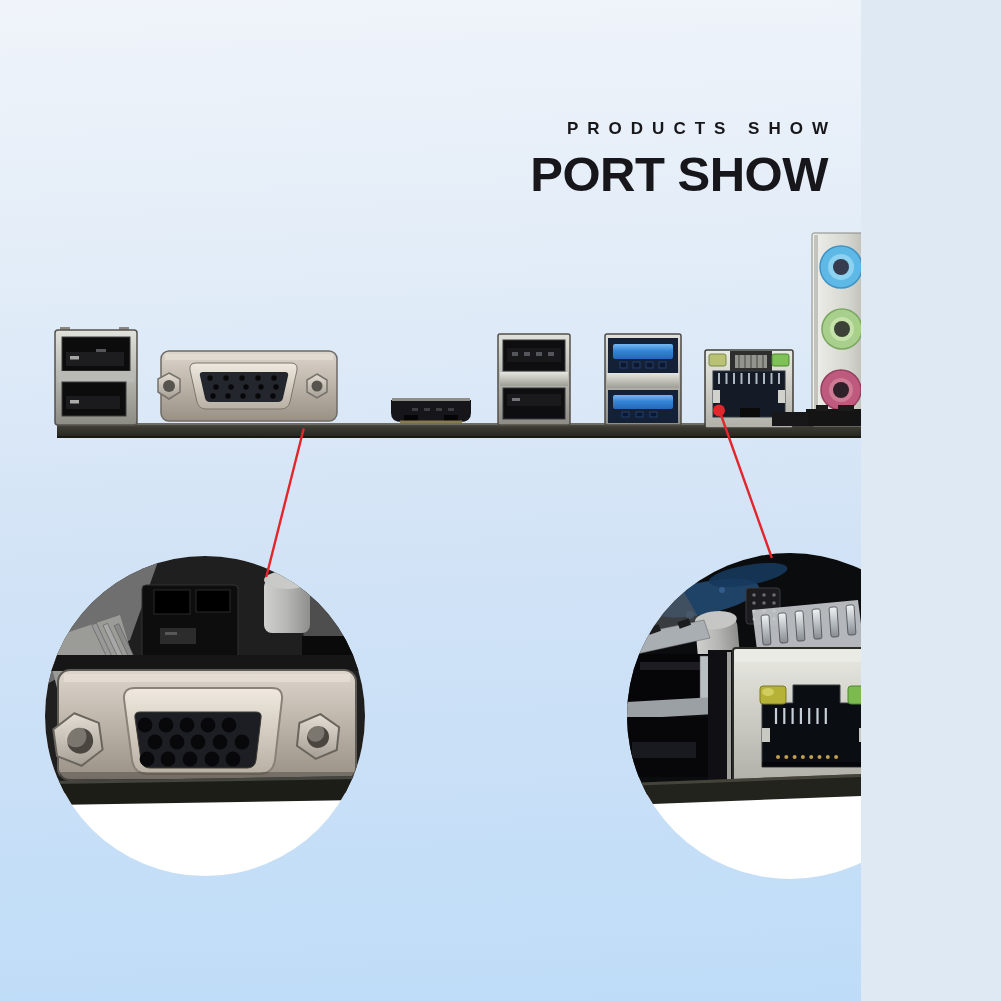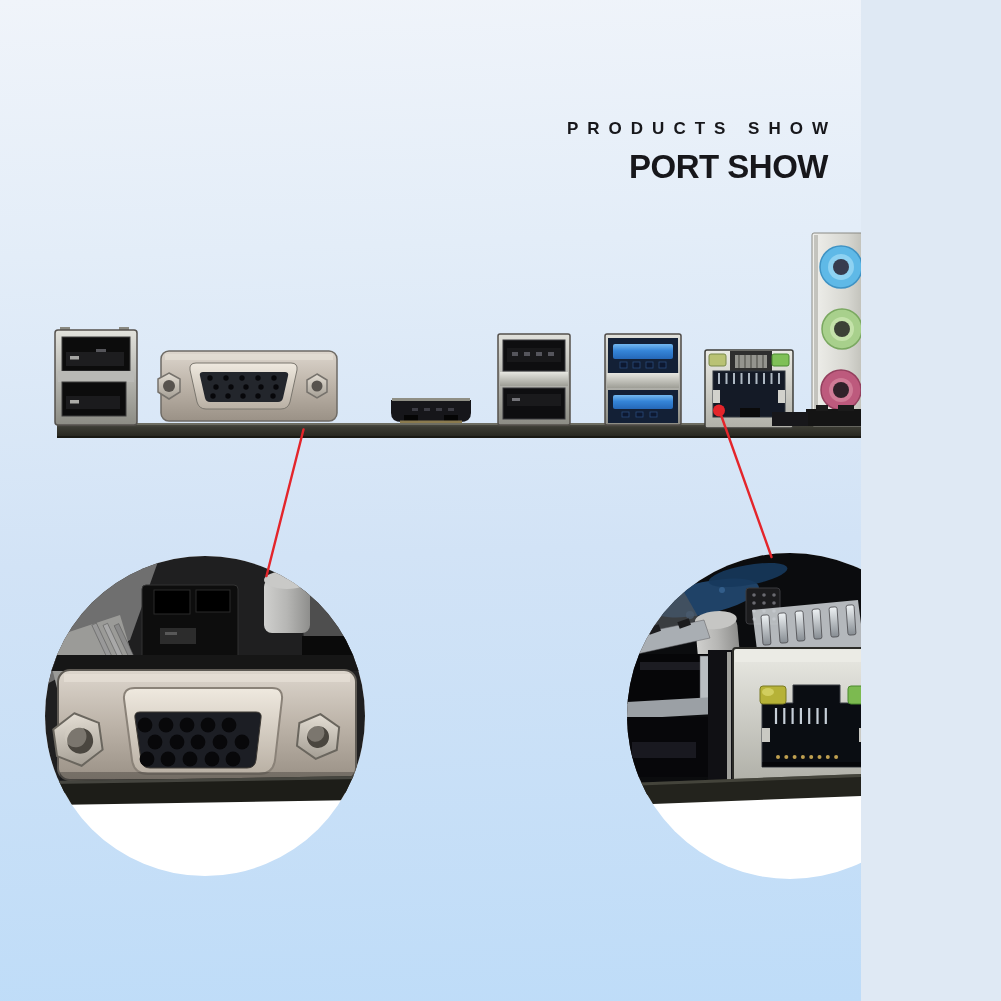--- a/index.html
+++ b/index.html
@@ -9,21 +9,21 @@
     font-family:"Liberation Sans",sans-serif;
   }
   .scene{position:absolute;left:0;top:0;width:1001px;height:1001px;}
   .header{position:absolute;top:0;right:33px;text-align:right;color:#17171b;}
   .subtitle{
     margin-top:120px;margin-right:-9px;
     font-size:17px;font-weight:bold;letter-spacing:9px;line-height:1;white-space:nowrap;
   }
   .title{
     margin-top:13px;
-    font-size:33px;font-weight:bold;letter-spacing:-0.5px;line-height:1;white-space:nowrap;
+    font-size:49px;font-weight:bold;letter-spacing:-0.5px;line-height:1;white-space:nowrap;
   }
 </style>
 </head>
 <body>
 
 <div class="stage">
 
   <svg class="scene" viewBox="0 0 1001 1001" aria-hidden="true">
     <defs>
       <linearGradient id="gShell" x1="0" y1="0" x2="0" y2="1">

